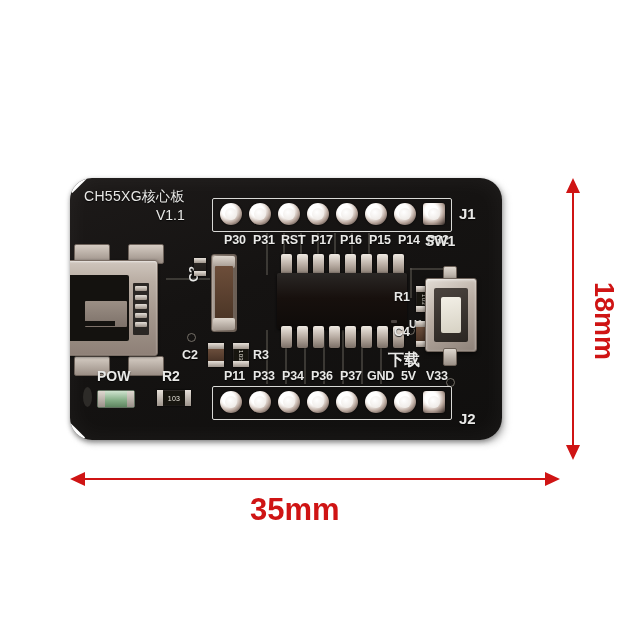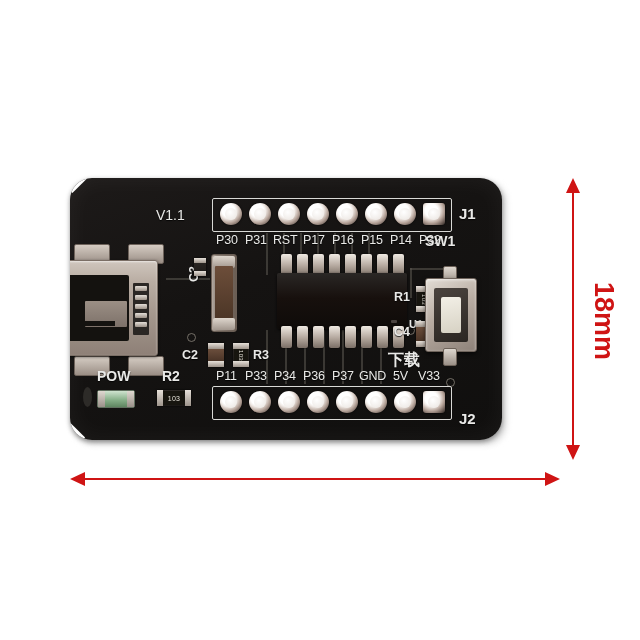--- a/index.html
+++ b/index.html
@@ -48,21 +48,21 @@
   .rail-j2{left:142px;top:208px;width:238px;height:32px;}
 
   .pad{position:absolute;width:22px;height:22px;border-radius:50%;
       background:radial-gradient(circle at 38% 34%, #ffffff 0 32%, #f0eae6 42%, #b9a79d 62%, #6e5f58 82%, #2a2421 100%);
       box-shadow:0 0 2px #000;}
   .pad.sq{border-radius:3px;}
   .pad i{position:absolute;left:5px;top:5px;width:12px;height:12px;border-radius:50%;
       background:radial-gradient(circle at 40% 35%,#ffffff,#e9e3de);}
   .pad.sq i{border-radius:50%;}
 
-  .pinlabel{position:absolute;font-size:12.5px;font-weight:normal;letter-spacing:-.2px;}
+  .pinlabel{position:absolute;font-size:12.5px;font-weight:bold;letter-spacing:-.2px;margin-left:8px;}
   .hdrname{position:absolute;font-size:15px;font-weight:bold;}
 
   
   .usb{position:absolute;left:-12px;top:82px;width:98px;height:94px;
     background:linear-gradient(180deg,#cfc6bd 0%,#b9ada3 22%,#a5988e 55%,#8e8077 100%);
     border-radius:3px;border:1px solid #7b6f66;
     box-shadow:inset 0 1px 2px rgba(255,255,255,.6), 0 1px 3px rgba(0,0,0,.6);}
   .usb-cav{position:absolute;left:8px;top:14px;width:62px;height:66px;
     background:#14120f;border-radius:2px;}
   .usb-tongue{position:absolute;left:18px;top:26px;width:42px;height:26px;
@@ -162,20 +162,21 @@
 
 <div id="stage">
 
 
   <div class="board-shadow"></div>
   <div class="board">
 
     <div class="chamfer-tl"></div>
     <div class="chamfer-bl"></div>
 
+    <div class="brd-title silk">CH55XG核心板</div>
     <div class="brd-ver silk">V1.1</div>
 
     <div class="trace" style="left:196px;top:55px;width:1.5px;height:42px;"></div>
     <div class="trace" style="left:213px;top:55px;width:1.5px;height:42px;"></div>
     <div class="trace" style="left:230px;top:55px;width:1.5px;height:42px;"></div>
     <div class="trace" style="left:247px;top:55px;width:1.5px;height:42px;"></div>
     <div class="trace" style="left:264px;top:55px;width:1.5px;height:42px;"></div>
     <div class="trace" style="left:281px;top:55px;width:1.5px;height:42px;"></div>
     <div class="trace" style="left:298px;top:55px;width:1.5px;height:42px;"></div>
     <div class="trace" style="left:196px;top:152px;width:1.5px;height:54px;"></div>
@@ -372,14 +373,15 @@
 
 
   <div class="dim dimline-v"></div>
   <div class="arw arw-up"></div>
   <div class="arw arw-dn"></div>
   <div class="dimtext dim-v-text">18mm</div>
 
   <div class="dim dimline-h"></div>
   <div class="arw arw-lf"></div>
   <div class="arw arw-rt"></div>
+  <div class="dimtext dim-h-text">35mm</div>
 
 </div>
 
 </body></html>

